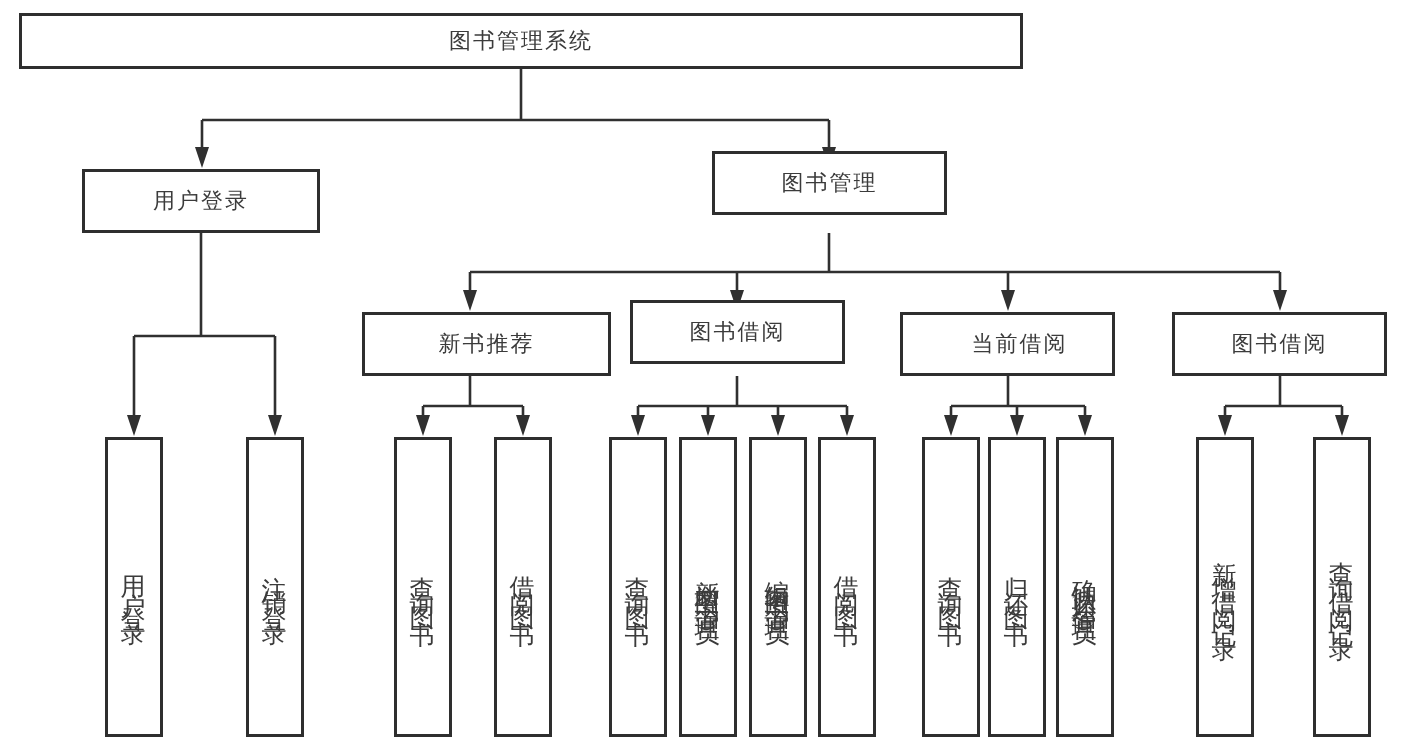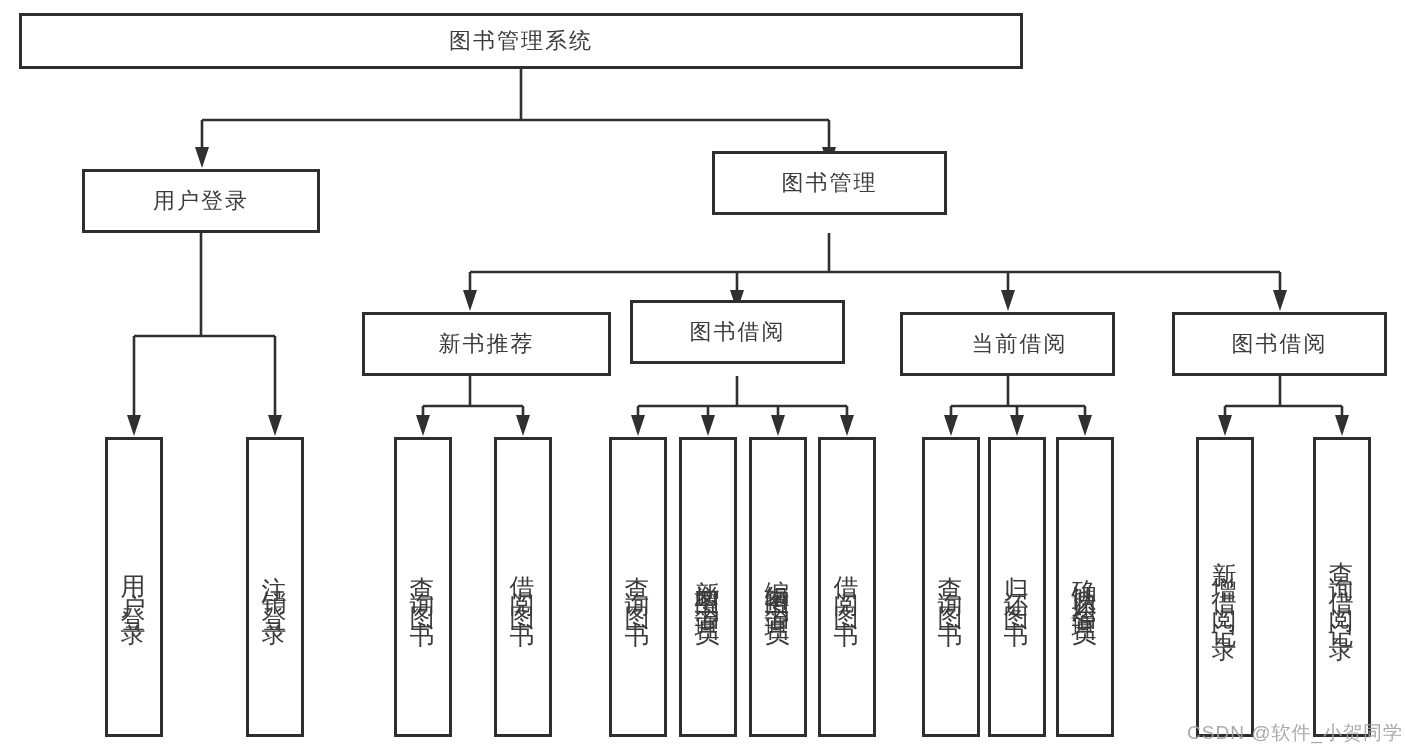--- a/index.html
+++ b/index.html
@@ -172,15 +172,14 @@
     <span class="lbl tight">确认归还（管理员）</span>
   </div>
 
   <div class="box leaf" style="left:1196px;">
     <span class="lbl">新增借阅记录</span>
   </div>
   <div class="box leaf" style="left:1313px;">
     <span class="lbl">查询借阅记录</span>
   </div>
 
-  <div id="watermark">CSDN @软件_小贺同学</div>
 
 </div>
 
 </body></html>

